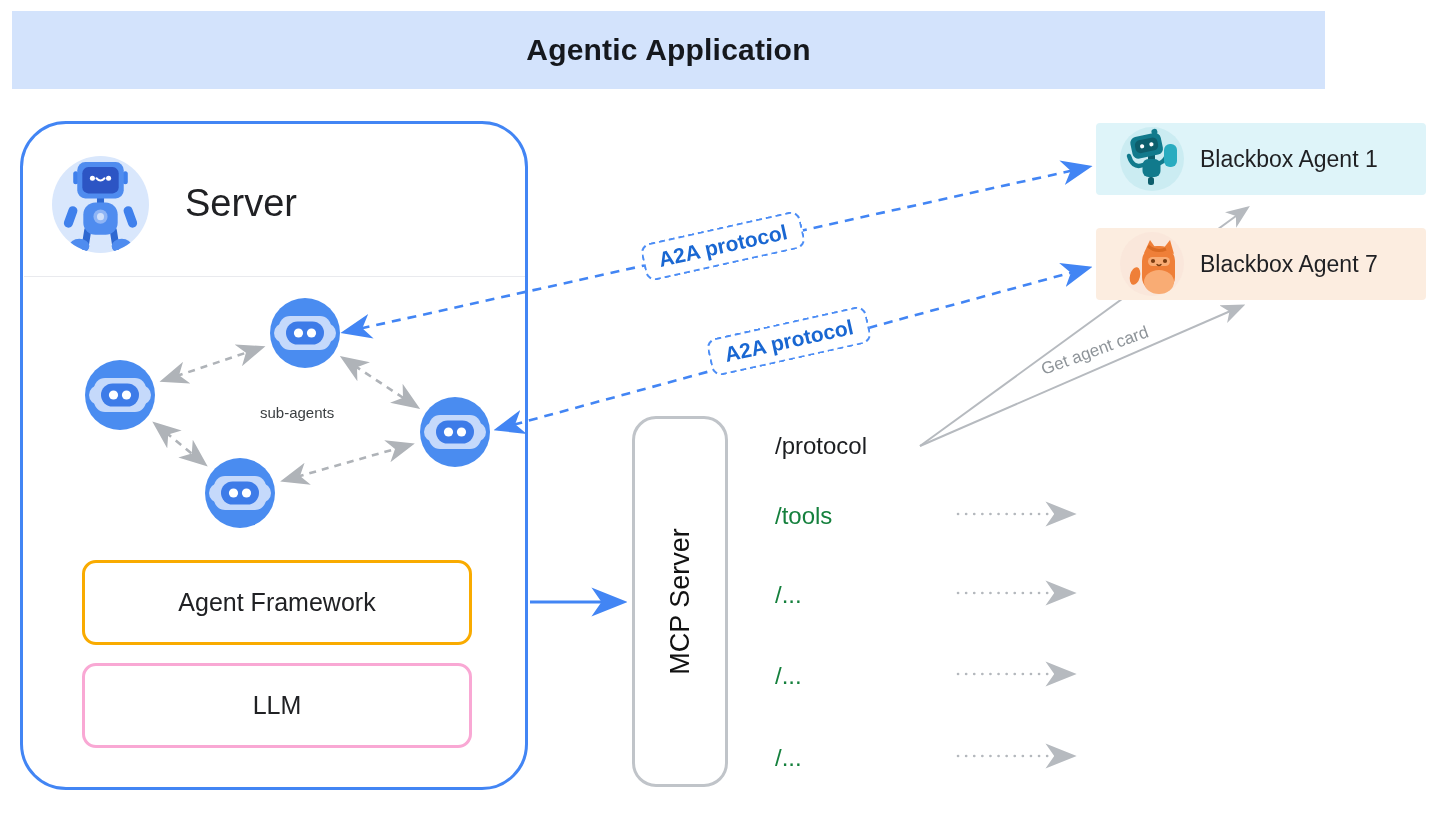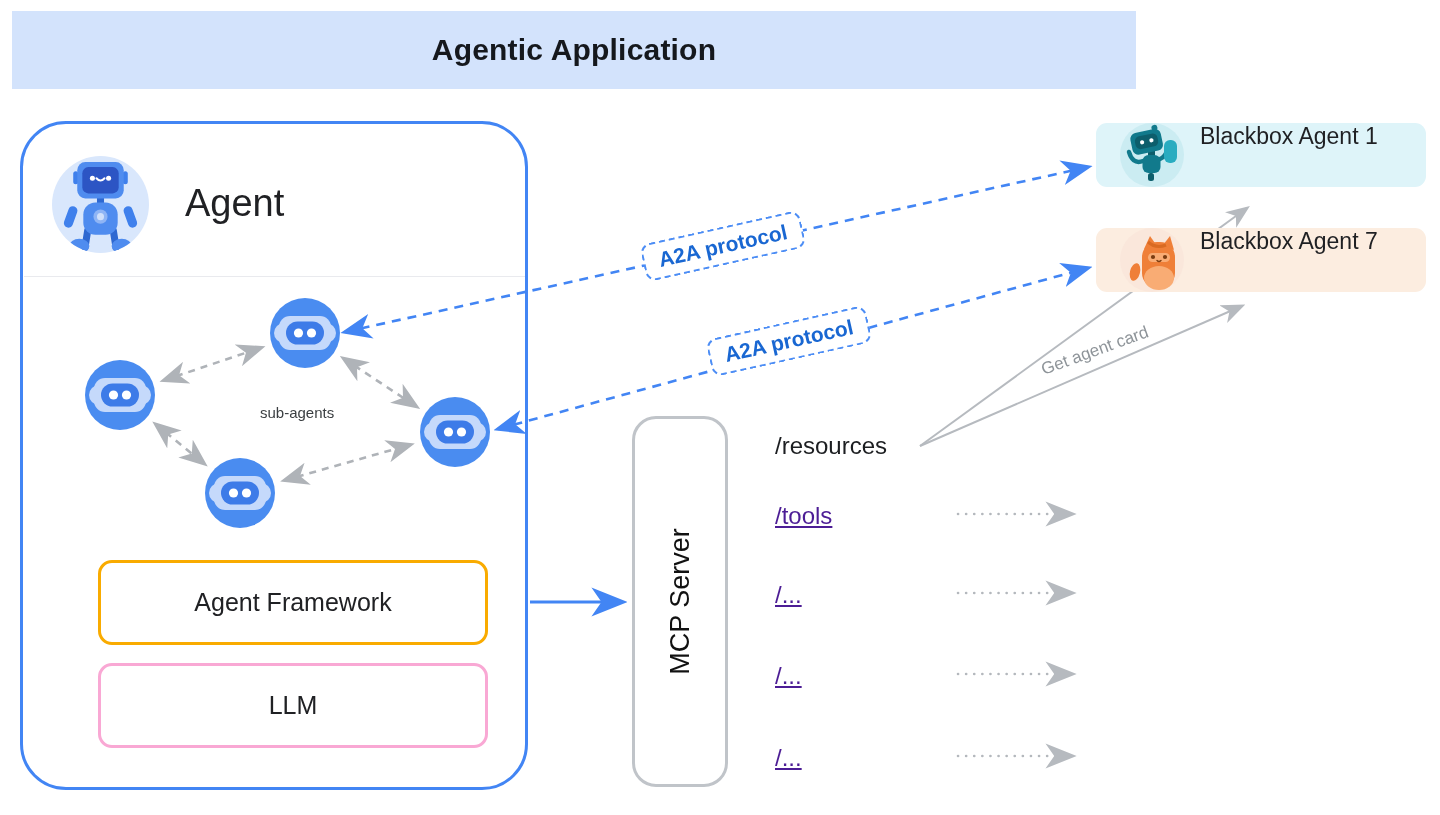--- a/index.html
+++ b/index.html
@@ -1,67 +1,67 @@
 <!DOCTYPE html>
 <html><head>
 <meta charset="utf-8">
 <style>
   * { margin:0; padding:0; box-sizing:border-box; }
   html,body { background:#fff; }
   body { font-family:"Liberation Sans", sans-serif; color:#1f2023; }
   #canvas { position:relative; width:1440px; height:815px; background:#fff; overflow:hidden; }
 
   
-  .banner { position:absolute; left:12px; top:11px; width:1124px; height:78px;
+  .banner { position:absolute; left:12px; top:11px; width:1313px; height:78px;
     background:#D3E3FC; display:flex; align-items:center; justify-content:center; }
   .banner h1 { font-size:30px; font-weight:bold; color:#15181d; letter-spacing:.2px; }
 
   
   .agent-box { position:absolute; left:20px; top:121px; width:508px; height:669px;
     background:#fff; border:3.5px solid #4285F4; border-radius:46px; }
   .agent-header-avatar { position:absolute; left:52px; top:156px; width:97px; height:97px; }
   .agent-title { position:absolute; left:185px; top:182px; font-size:38px; color:#202124; }
   .agent-divider { position:absolute; left:24px; top:276px; width:501px; height:0;
     border-top:1.5px solid #E9EAEE; }
   .sub-agents-label { position:absolute; left:244px; top:404px; font-size:15px; color:#3C4043;margin-left:16px; }
 
   .inner-box { position:absolute; left:82px; width:390px; height:85px; background:#fff;
     border-radius:14px; display:flex; align-items:center; justify-content:center;
-    font-size:25px; color:#202124;margin-left:16px; }
+    font-size:25px; color:#202124; }
   .framework-box { top:560px; border:3px solid #F9AB00; }
   .llm-box { top:663px; border:3px solid #f9a8d4; }
 
   
   .mcp-box { position:absolute; left:632px; top:416px; width:96px; height:371px;
     background:#fff; border:3.5px solid #C0C4C9; border-radius:24px;
     display:flex; align-items:center; justify-content:center; }
   .mcp-box span { transform:rotate(-90deg); white-space:nowrap; font-size:27px; color:#111; }
 
   
   svg.overlay { position:absolute; left:0; top:0; width:1440px; height:815px; z-index:2; }
 
   
-  .bb-card { position:absolute; left:1096px; width:330px; height:64px; border-radius:11px;
-    display:flex; align-items:flex-start; z-index:3; }
+  .bb-card { position:absolute; left:1096px; width:330px; height:72px; border-radius:4px;
+    display:flex; align-items:center; z-index:3; }
   .bb-card-1 { top:123px; background:#DEF4F9; }
   .bb-card-2 { top:228px; background:#FCEDE0; }
   .bb-card .bb-icon { width:64px; height:64px; margin-left:24px; flex:0 0 auto; }
   .bb-card .bb-label { margin-left:16px; font-size:23px; color:#1f2023; }
 
   
   .a2a-label { position:absolute; z-index:4; background:#fff; border:2px dashed #4C8DF5;
     border-radius:10px; padding:5px 14px; font-size:21px; font-weight:bold; color:#1967D2;
     white-space:nowrap; transform:translate(-50%,-50%) rotate(-12.5deg); }
   .a2a-1 { left:723px; top:246px; }
   .a2a-2 { left:789px; top:341px; }
 
   
   .endpoint { position:absolute; left:775px; font-size:24px; z-index:3; }
   .endpoint.active { color:#1c1e21; }
-  .endpoint.muted { color:#4c1d95;text-decoration:underline; }
+  .endpoint.muted { color:#15803d; }
 
   .get-card-label { position:absolute; left:1095px; top:351px; z-index:3; font-size:17px;
     color:#8E9499; white-space:nowrap; transform:translate(-50%,-50%) rotate(-20deg); }
 </style>
 </head>
 <body>
 
 <div id="canvas">
 
   <div class="banner">
@@ -90,21 +90,21 @@
         <rect x="-27" y="-33" width="5" height="13" rx="2.5" fill="#3F80EC"></rect>
         <rect x="22" y="-33" width="5" height="13" rx="2.5" fill="#3F80EC"></rect>
         <rect x="-23" y="-42" width="46" height="36" rx="8" fill="#4F8CEF"></rect>
         <rect x="-18" y="-37" width="36" height="26" rx="6" fill="#2C55C4"></rect>
         <circle cx="-8" cy="-26" r="2.5" fill="#fff"></circle>
         <circle cx="8" cy="-26" r="2.5" fill="#fff"></circle>
         <path d="M-4,-26 Q0,-21.5 4,-26" stroke="#fff" stroke-width="2" fill="none" stroke-linecap="round"></path>
       </g>
     </svg>
   </div>
-  <div class="agent-title">Agent</div>
+  <div class="agent-title">Server</div>
   <div class="agent-divider"></div>
   <div class="sub-agents-label">sub-agents</div>
 
   <div class="inner-box framework-box">
     <span>Agent Framework</span>
   </div>
   <div class="inner-box llm-box">
     <span>LLM</span>
   </div>
 
@@ -209,19 +209,19 @@
       </svg>
     </div>
     <div class="bb-label">Blackbox Agent 7</div>
   </div>
 
   <div class="a2a-label a2a-1">A2A protocol</div>
   <div class="a2a-label a2a-2">A2A protocol</div>
 
   <div class="get-card-label">Get agent card</div>
 
-  <div class="endpoint active" style="top:432px;">/resources</div>
+  <div class="endpoint active" style="top:432px;">/protocol</div>
   <div class="endpoint muted" style="top:502px;">/tools</div>
   <div class="endpoint muted" style="top:581px;">/...</div>
   <div class="endpoint muted" style="top:662px;">/...</div>
   <div class="endpoint muted" style="top:744px;">/...</div>
 
 </div>
 
 </body></html>

